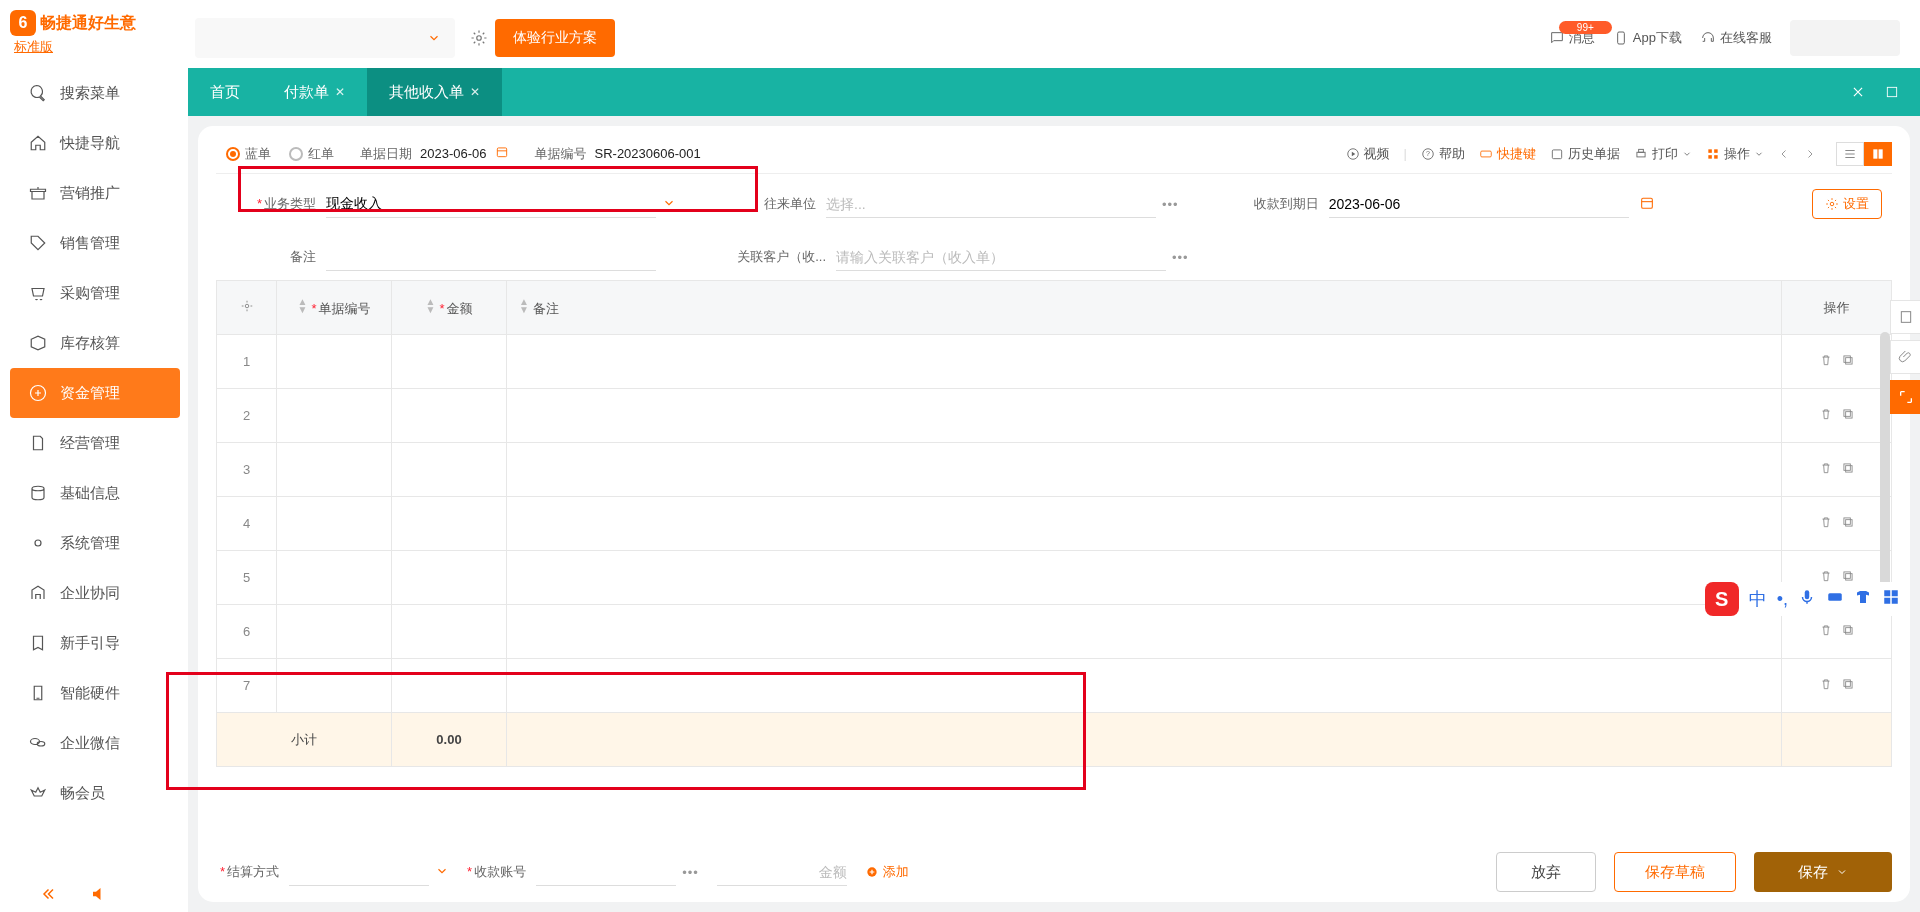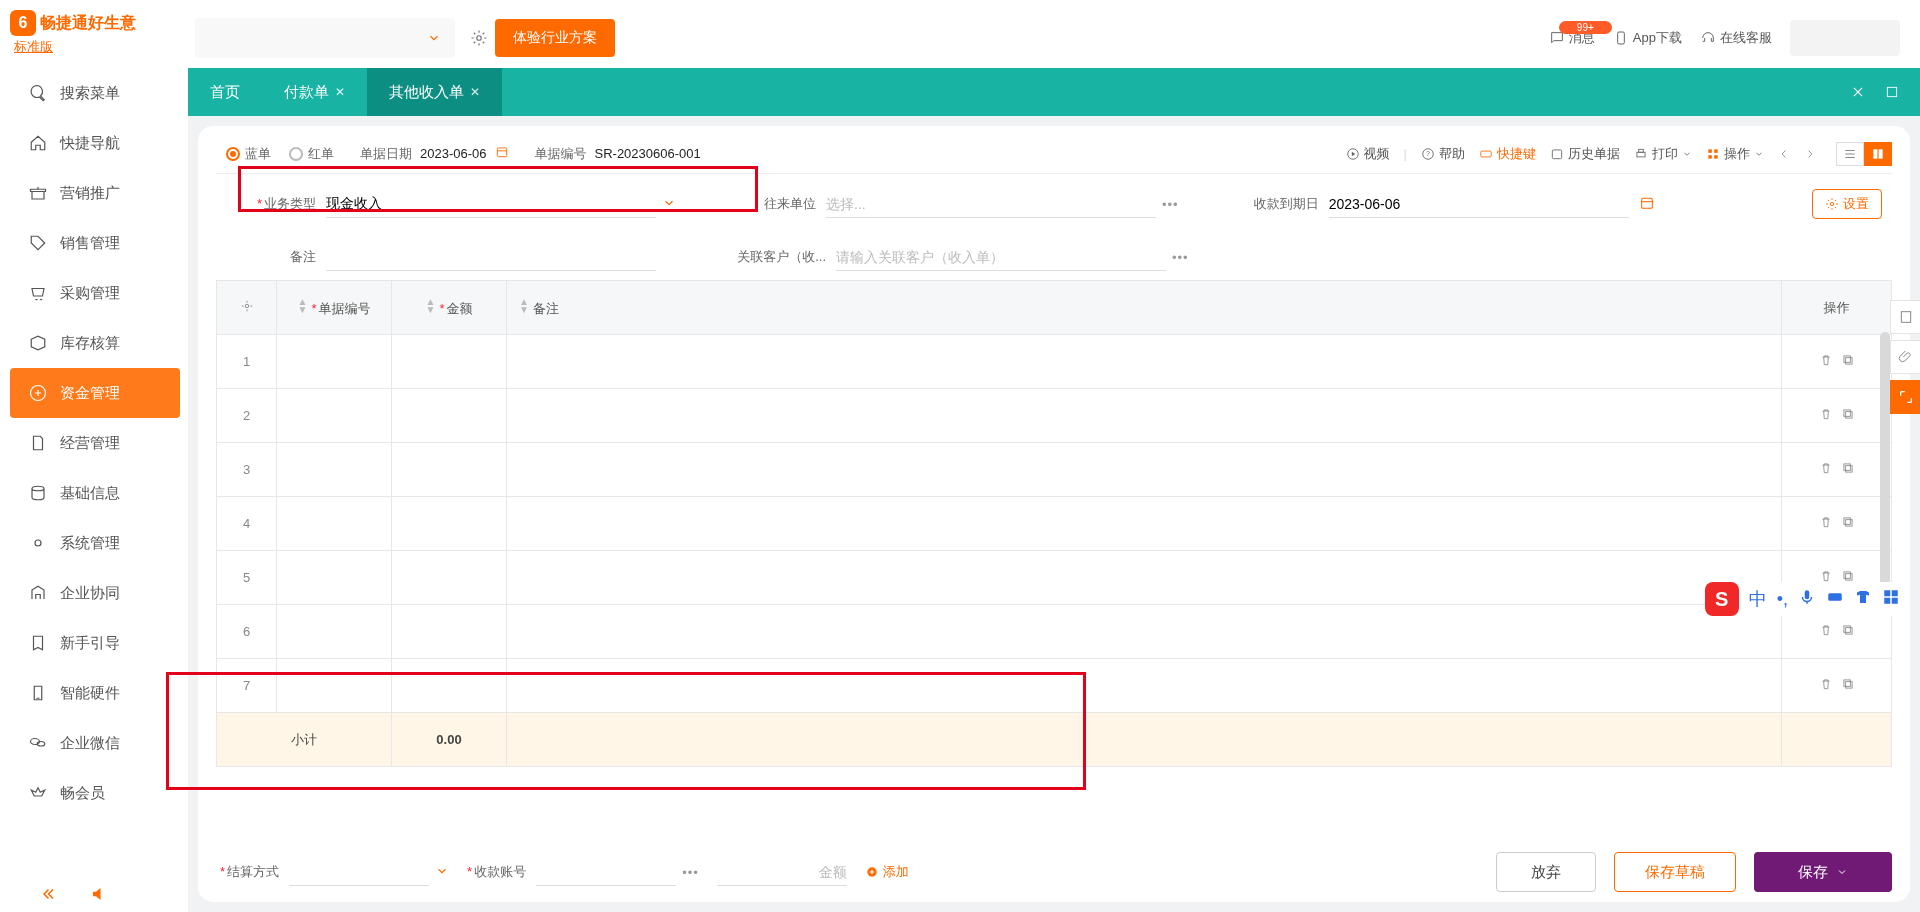--- a/index.html
+++ b/index.html
@@ -89,21 +89,21 @@
 
 
 .settle { display:flex; align-items:center; gap:18px; height:60px; padding-left:4px; }
 .settle .inp { width:140px; }
 .add-link { color:#ff6a00; display:flex; align-items:center; gap:4px; cursor:pointer; }
 
 
 .footer { position:absolute; bottom:10px; right:18px; display:flex; gap:18px; }
 .btn-plain { background:#fff; border:1px solid #ccc; color:#444; border-radius:4px; height:40px; padding:0 34px; font-size:15px; cursor:pointer; }
 .btn-outline2 { background:#fff; border:1px solid #ff6a00; color:#ff6a00; border-radius:4px; height:40px; padding:0 30px; font-size:15px; cursor:pointer; }
-.btn-save { background:#701a75; color:#fff; border:none; border-radius:4px; height:40px; padding:0 44px; font-size:15px; cursor:pointer; display:flex; align-items:center; gap:8px; }
+.btn-save { background:#a16207; color:#fff; border:none; border-radius:4px; height:40px; padding:0 44px; font-size:15px; cursor:pointer; display:flex; align-items:center; gap:8px; }
 
 
 .rail { position:absolute; right:0; top:300px; width:30px; display:flex; flex-direction:column; gap:6px; }
 .rail .r { width:30px; height:34px; background:#fff; border:1px solid #e5e5e5; border-right:none; display:flex; align-items:center; justify-content:center; color:#888; cursor:pointer; }
 .rail .r.active { background:#ff6a00; color:#fff; border-color:#ff6a00; }
 
 
 .ime { position:absolute; right:20px; top:582px; display:flex; align-items:center; gap:10px; background:#fff; }
 .ime .s-logo { width:34px; height:34px; background:#f02828; color:#fff; border-radius:8px; display:flex; align-items:center; justify-content:center; font-weight:700; font-size:20px; }
 .ime .i { color:#2f6fe4; font-size:18px; cursor:pointer; }

